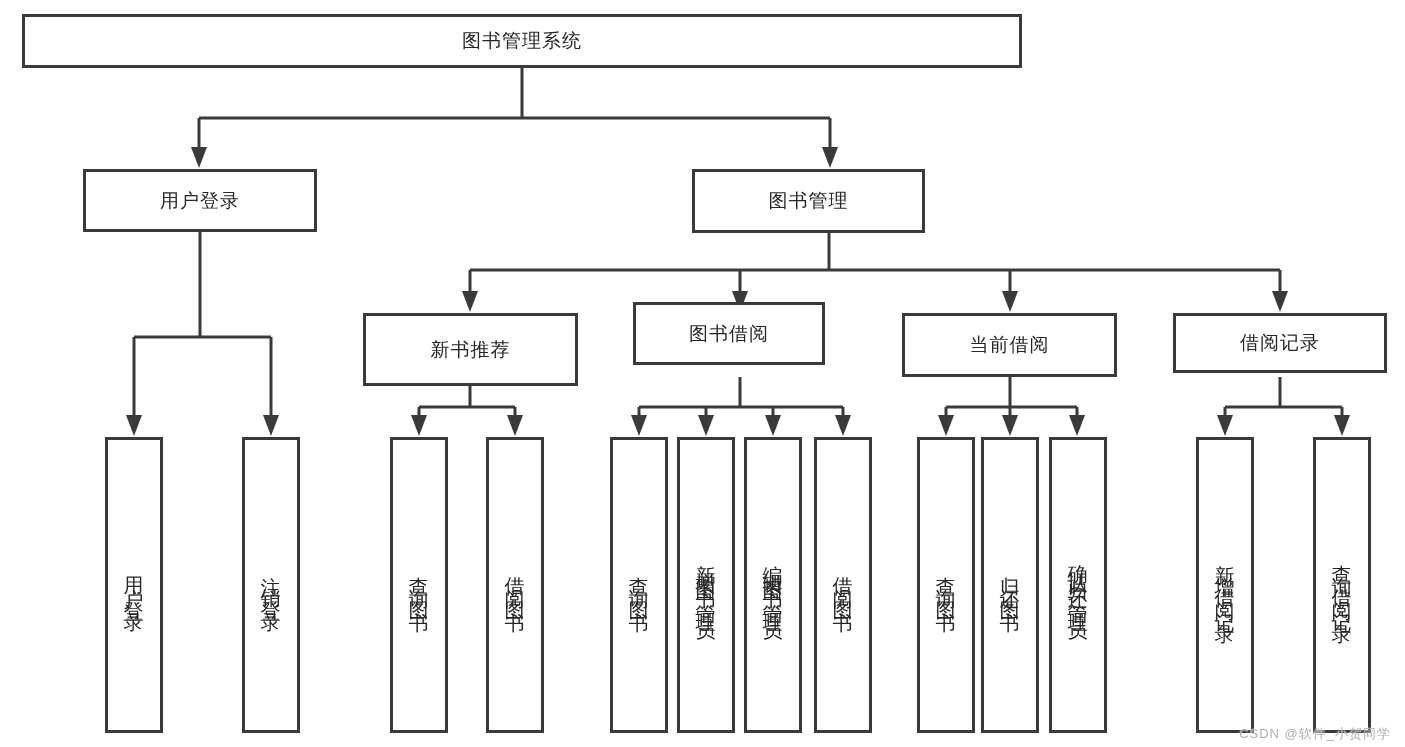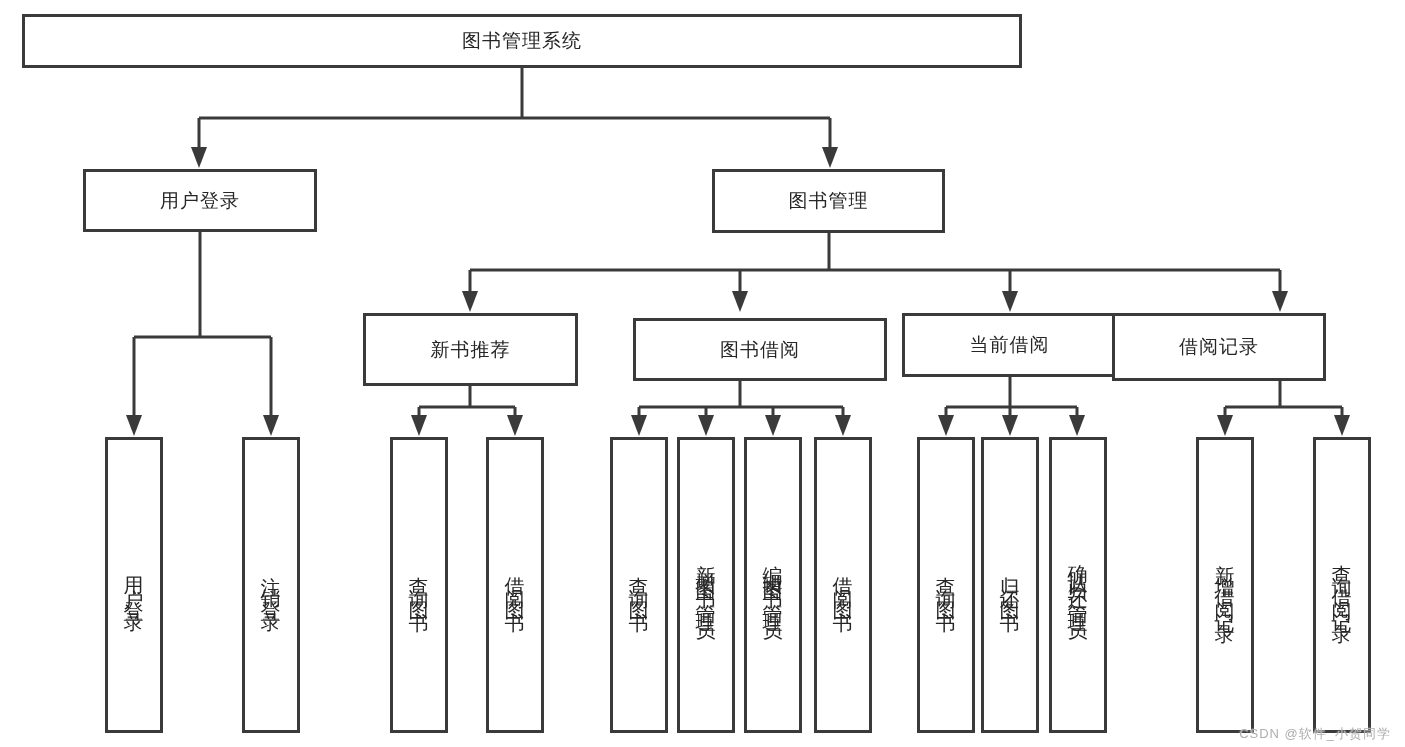--- a/index.html
+++ b/index.html
@@ -95,34 +95,34 @@
     </g>
   </svg>
 
   <div class="box" style="left:22px;top:14px;width:1000px;height:54px">
     <span>图书管理系统</span>
   </div>
 
   <div class="box" style="left:83px;top:169px;width:234px;height:63px">
     <span>用户登录</span>
   </div>
-  <div class="box" style="left:712px;top:169px;width:233px;height:64px">
+  <div class="box" style="left:692px;top:169px;width:233px;height:64px">
     <span>图书管理</span>
   </div>
 
   <div class="box" style="left:363px;top:313px;width:215px;height:73px">
     <span>新书推荐</span>
   </div>
-  <div class="box" style="left:633px;top:318px;width:254px;height:63px">
+  <div class="box" style="left:633px;top:302px;width:192px;height:63px">
     <span>图书借阅</span>
   </div>
   <div class="box" style="left:902px;top:313px;width:215px;height:64px">
     <span>当前借阅</span>
   </div>
-  <div class="box" style="left:1112px;top:313px;width:214px;height:68px">
+  <div class="box" style="left:1173px;top:313px;width:214px;height:60px">
     <span>借阅记录</span>
   </div>
 
   <div class="vbox" style="left:105px">
     <span>用户登录</span>
   </div>
   <div class="vbox" style="left:242px">
     <span>注销登录</span>
   </div>
 

